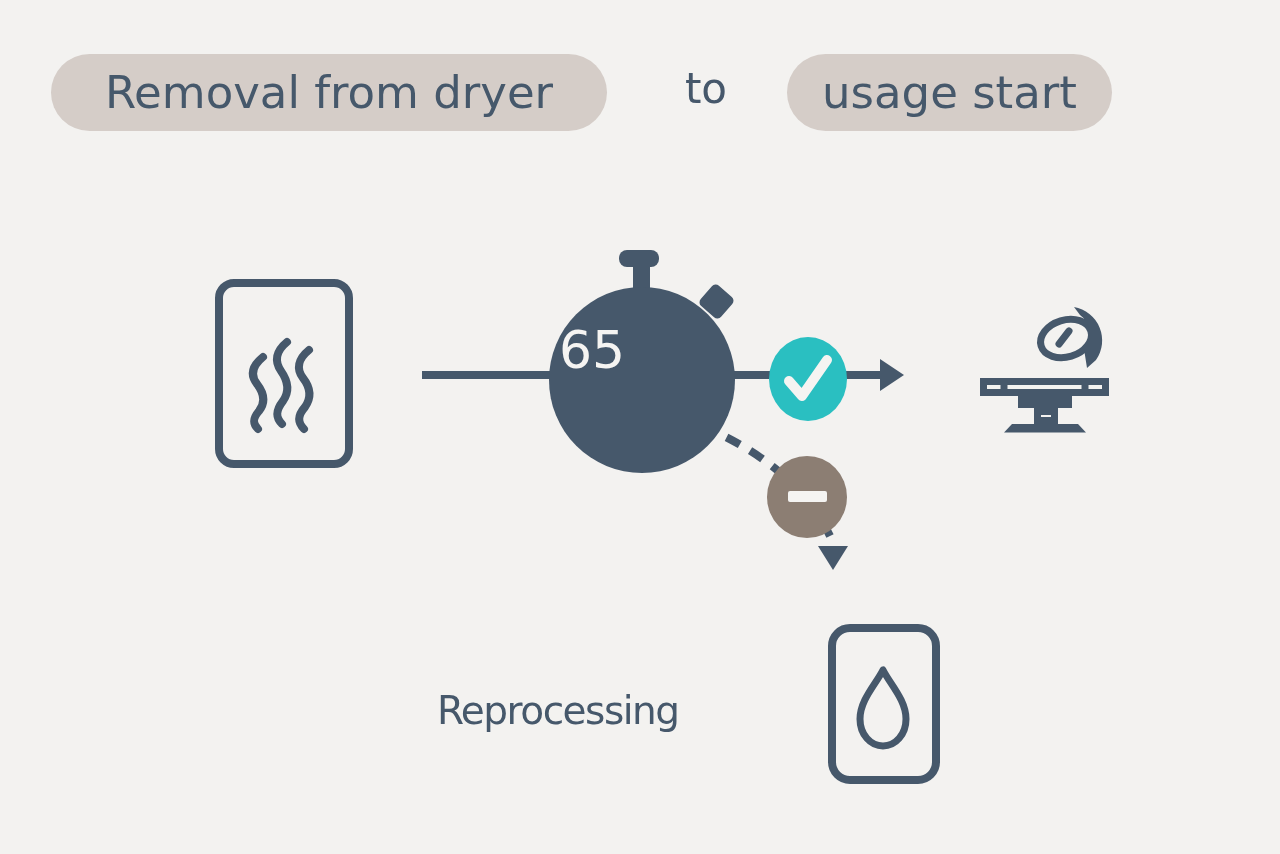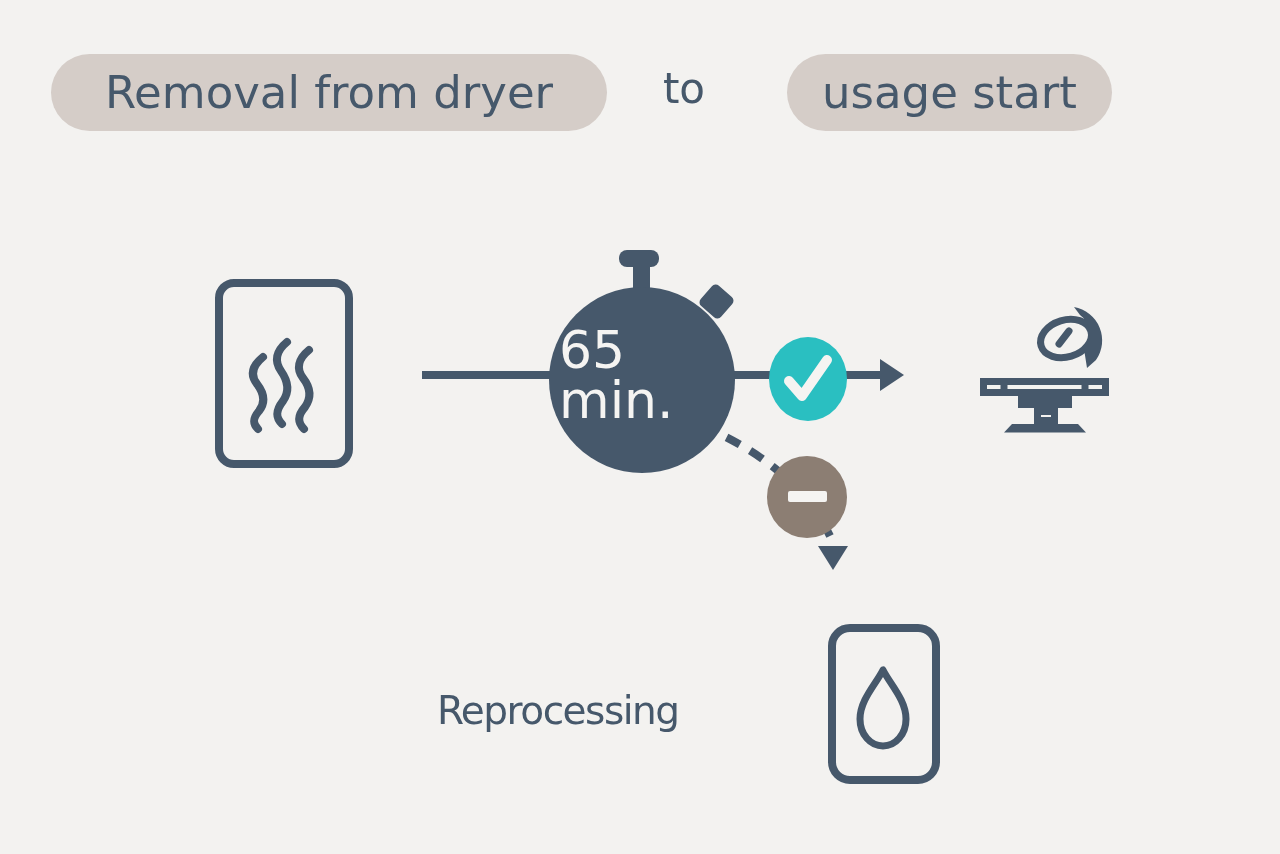--- a/index.html
+++ b/index.html
@@ -25,21 +25,21 @@
     background:var(--pill-bg);
     border-radius:39px;
     display:flex;align-items:center;justify-content:center;
     font-size:45px;
     color:var(--slate);
     white-space:nowrap;
   }
   .pill-from{left:51px;width:556px;}
   .pill-to{left:787px;width:325px;justify-content:center;}
   .connector{
-    position:absolute;left:654px;top:64px;width:60px;
+    position:absolute;left:676px;top:64px;width:60px;
     text-align:center;font-size:42px;color:var(--slate);
   }
   .diagram-svg{position:absolute;left:0;top:0;}
   .timer-text{
     position:absolute;left:559px;top:324px;width:166px;
     text-align:left;color:var(--light-text);
   }
   .timer-text .val{display:block;font-size:52px;line-height:52px;}
   .timer-text .unit{display:block;font-size:52px;line-height:48px;}
   .reprocessing-label{
@@ -123,18 +123,17 @@
     </g>
 
     <g>
       <rect class="sk" x="832" y="628" width="104" height="152" rx="18" stroke-width="8"></rect>
       <path class="sk" stroke-width="7" stroke-linejoin="round" d="M 883 670 C 876 684 860 700 860 719 C 860 734.5 870.5 746 883 746 C 895.5 746 906 734.5 906 719 C 906 700 890 684 883 670 Z"></path>
     </g>
   </svg>
 
   <div class="timer-text">
     <span class="val">65</span>
-    <span class="unit">min.</span>
   </div>
 
   <div class="reprocessing-label">Reprocessing</div>
 
 </div>
 
 </body></html>

